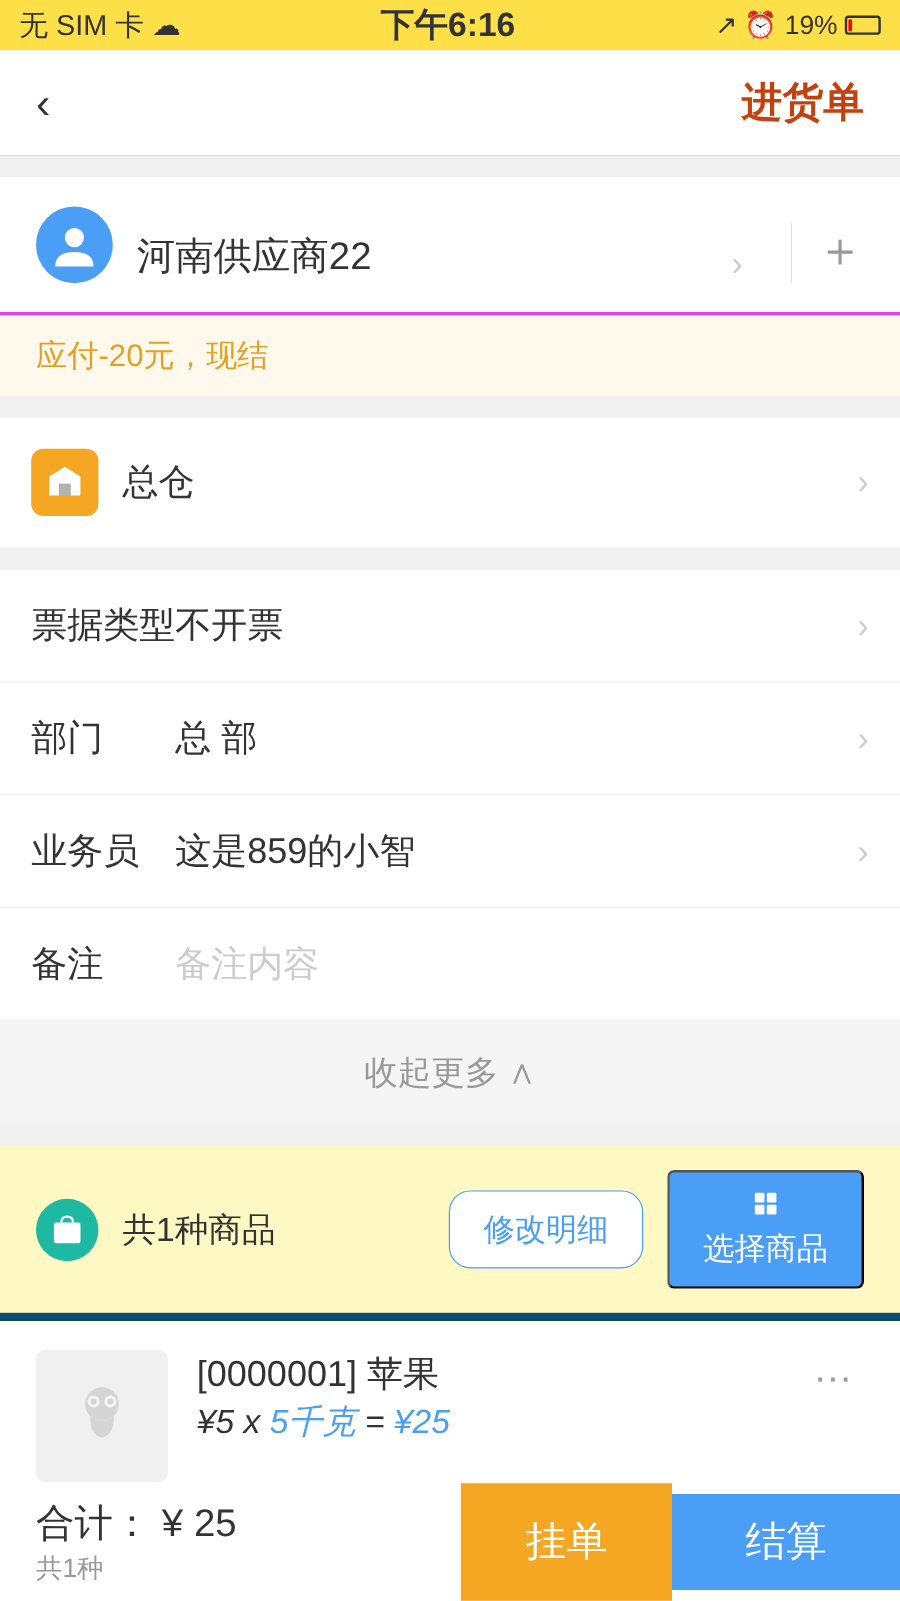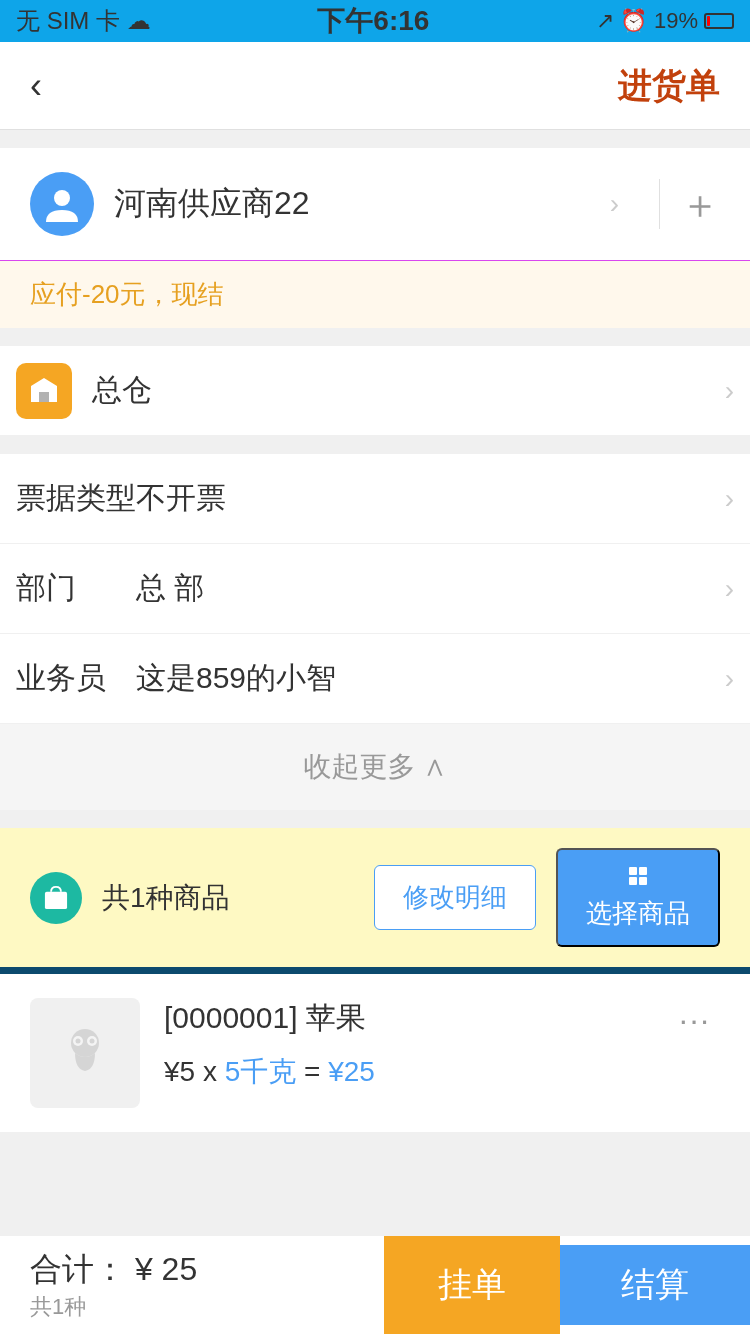--- a/index.html
+++ b/index.html
@@ -10,21 +10,21 @@
       font-family: -apple-system, "PingFang SC", "Helvetica Neue", sans-serif;
       background: #f0f0f0;
       font-size: 28px;
       color: #333;
     }
 
     
     .status-bar {
       width: 750px;
       height: 42px;
-      background: #0ea5e9;
+      background: #fde047;
       display: flex;
       align-items: center;
       justify-content: space-between;
       padding: 0 16px;
       font-size: 24px;
       color: #333;
     }
     .status-left { display: flex; align-items: center; gap: 8px; }
     .status-center { font-size: 28px; font-weight: 600; }
     .status-right { display: flex; align-items: center; gap: 6px; font-size: 22px; }
@@ -66,24 +66,24 @@
 
     
     .card {
       background: #fff;
       margin: 0;
     }
 
     
     .supplier-row {
       display: flex;
-      align-items: center;
+      align-items: flex-end;
       padding: 24px 30px;
       background: #fff;
-      border-bottom: 1px solid #d946ef;
+      border-bottom: 3px solid #d946ef;
     }
     .supplier-avatar {
       width: 64px;
       height: 64px;
       border-radius: 50%;
       background: #4a9ef5;
       display: flex;
       align-items: center;
       justify-content: center;
       margin-right: 20px;
@@ -117,21 +117,21 @@
       background: #fff8ec;
       padding: 16px 30px;
       font-size: 26px;
       color: #e6a020;
     }
 
     
     .form-row {
       display: flex;
       align-items: center;
-      padding: 16px;
+      padding: 26px;
       background: #fff;
       border-bottom: 1px solid #f0f0f0;
       min-height: 90px;
     }
     .form-row-icon {
       width: 56px;
       height: 56px;
       border-radius: 10px;
       background: #f5a623;
       display: flex;
@@ -191,21 +191,21 @@
     .products-count {
       flex: 1;
       font-size: 28px;
       color: #333;
     }
     .btn-outline {
       border: 1px solid #4a9ef5;
       color: #4a9ef5;
       background: #fff;
       padding: 14px 28px;
-      border-radius: 6px;
+      border-radius: 18px;
       font-size: 26px;
       cursor: pointer;
     }
     .btn-solid {
       background: #4a9ef5;
       color: #fff;
       padding: 14px 28px;
       border-radius: 6px;
       font-size: 26px;
       cursor: pointer;
@@ -233,29 +233,29 @@
       align-items: center;
       justify-content: center;
       flex-shrink: 0;
       overflow: hidden;
     }
     .product-thumb svg { width: 60px; height: 60px; opacity: 0.3; }
     .product-info {
       flex: 1;
       display: flex;
       flex-direction: column;
-      gap: 14px;
     }
     .product-name {
       font-size: 30px;
       color: #333;
     }
     .product-price-row {
       font-size: 28px;
       color: #333;
+      font-style: italic;
     }
     .price-highlight {
       color: #4a9ef5;
     }
     .product-more {
       color: #999;
       font-size: 32px;
       padding: 4px 10px;
     }
 
@@ -383,20 +383,24 @@
     <span class="form-value">总 部</span>
     <span class="row-chevron">›</span>
   </div>
 
   <div class="form-row">
     <span class="form-label">业务员</span>
     <span class="form-value">这是859的小智</span>
     <span class="row-chevron">›</span>
   </div>
 
+  <div class="form-row">
+    <span class="form-label">备注</span>
+    <span class="form-value form-value-placeholder">备注内容</span>
+  </div>
 </div>
 
 <div class="collapse-bar">收起更多 ∧</div>
 
 <div class="section-gap"></div>
 
 <div class="products-header">
   <div class="products-icon">
     <svg viewBox="0 0 52 52" fill="white" width="32" height="32">
       <rect x="8" y="16" width="36" height="28" rx="3"></rect>

